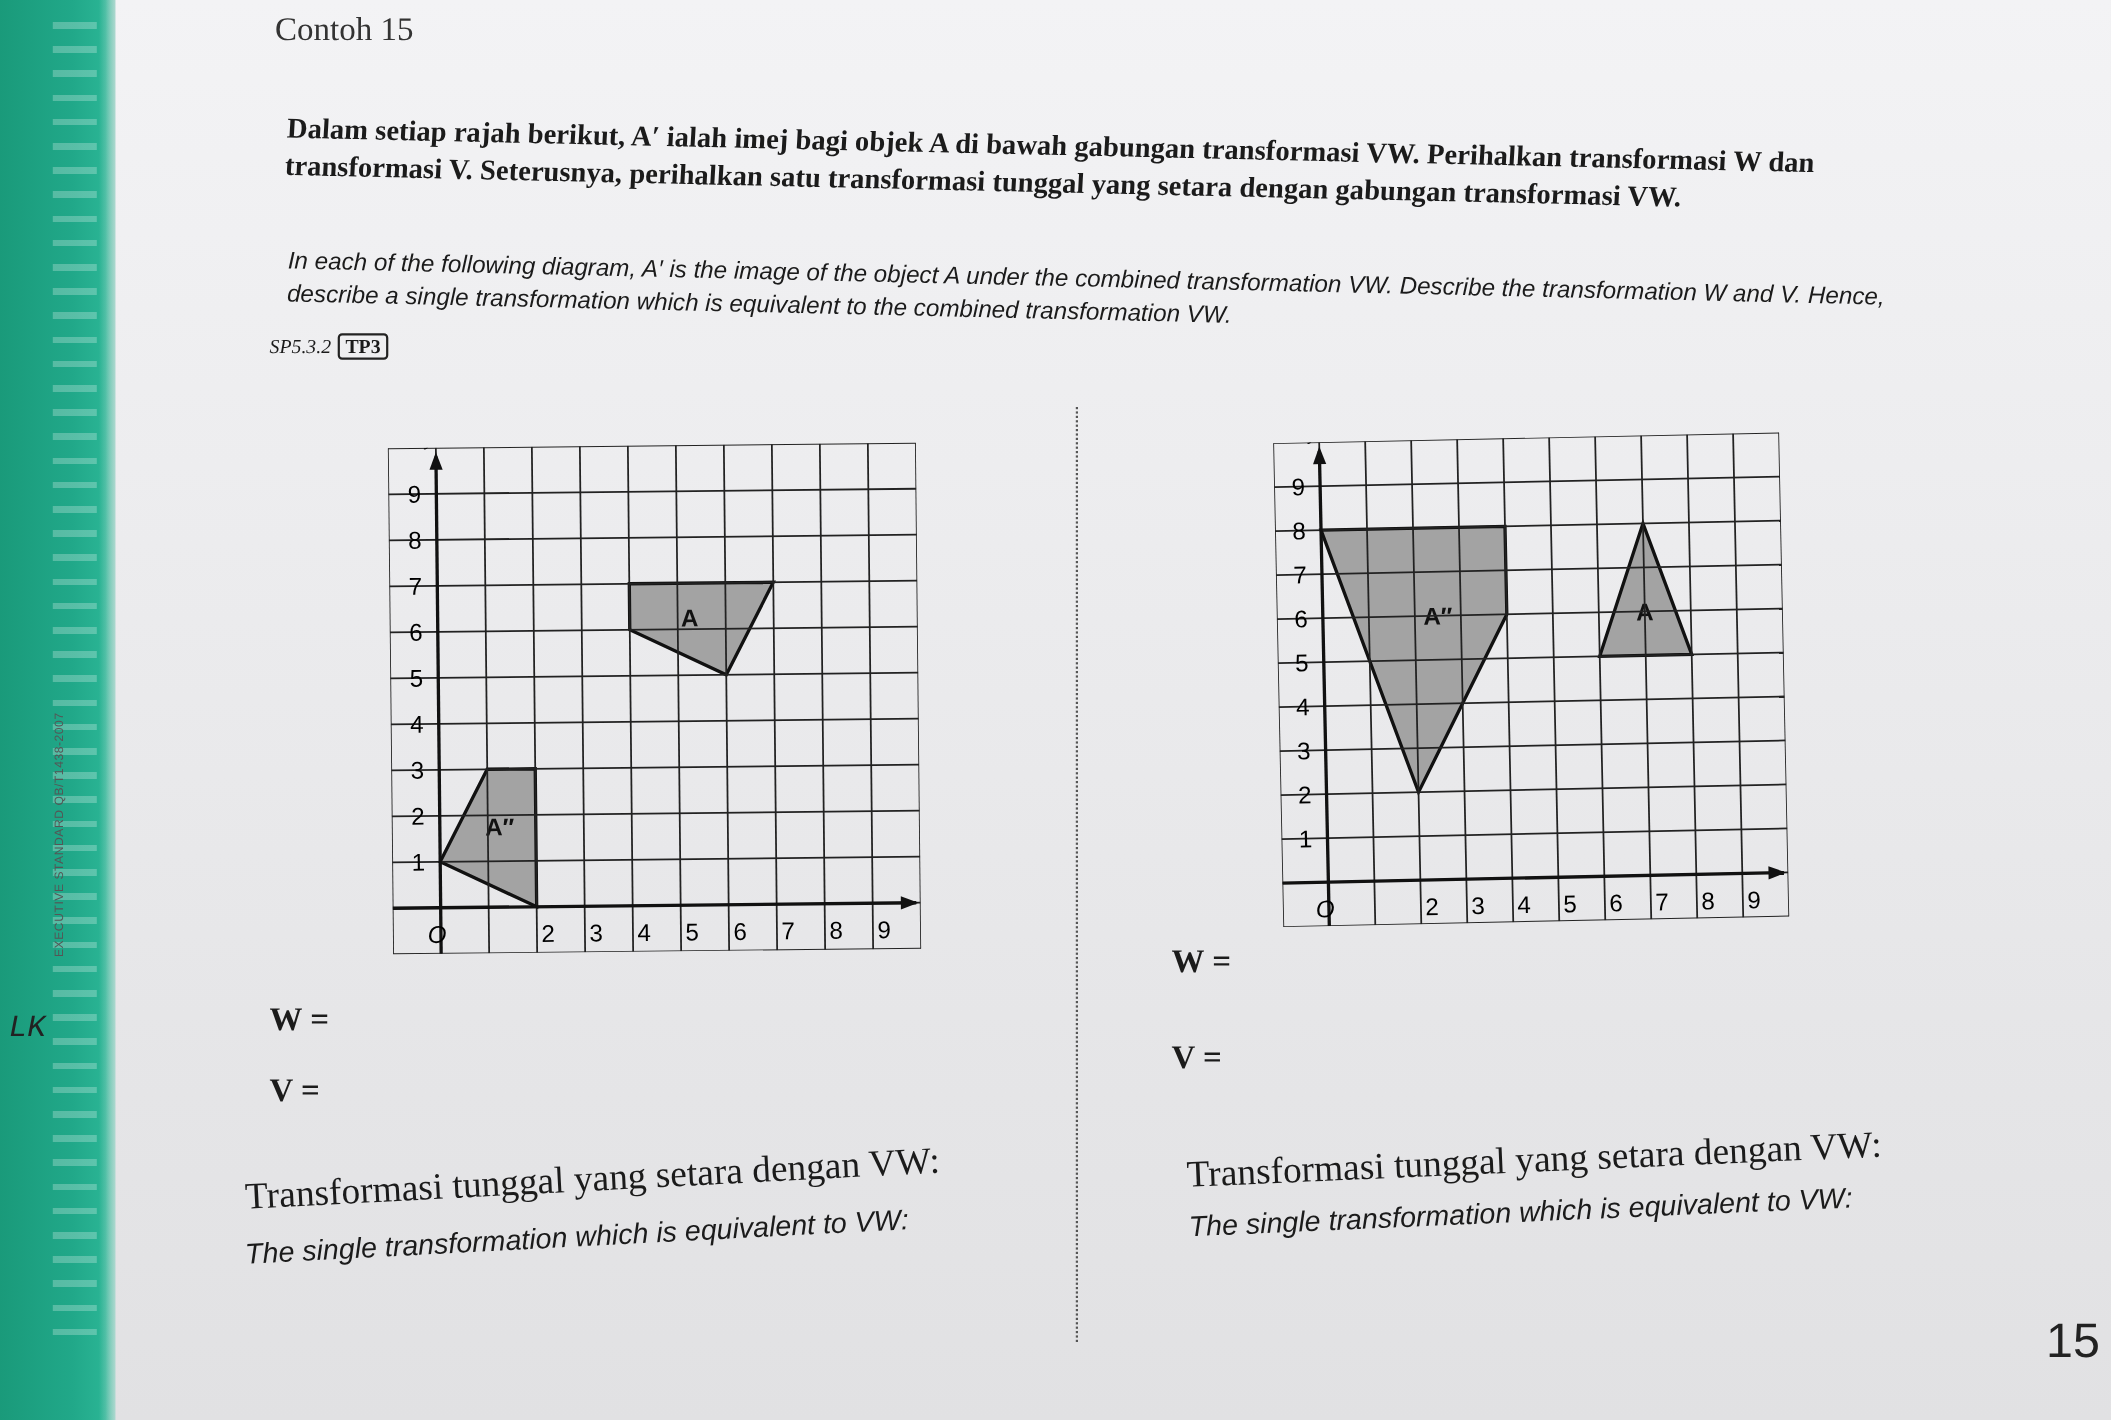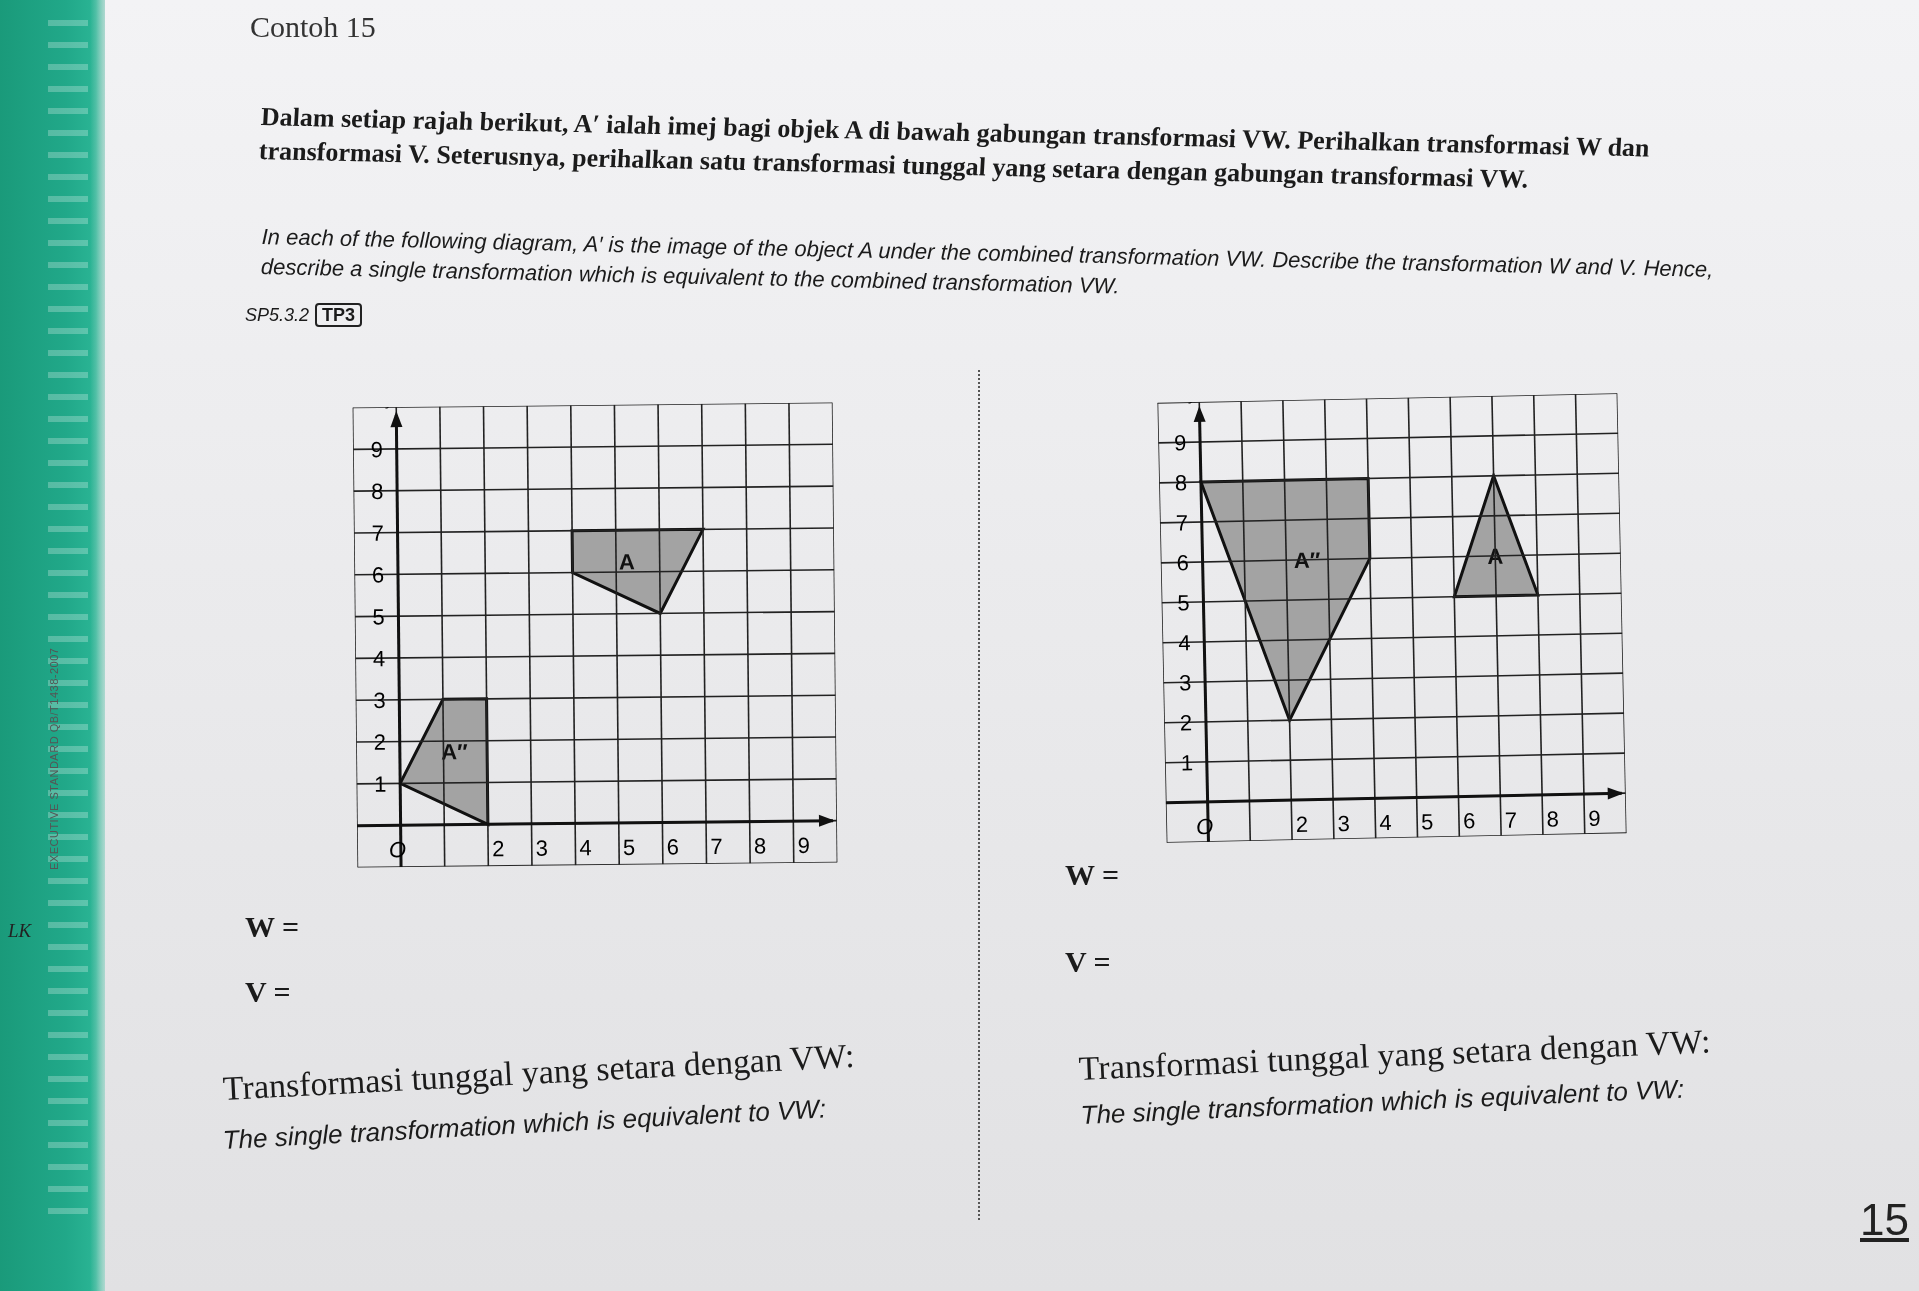--- a/index.html
+++ b/index.html
@@ -23,40 +23,40 @@
   }
   .page {
     position:absolute; left:105px; top:0; width:1814px; height:1291px;
     background:linear-gradient(180deg,#f3f3f5 0%,#e8e8ea 60%,#e1e1e3 100%);
   }
   .spine-text {
     position:absolute; left:48px; top:870px; transform-origin:left top; transform:rotate(-90deg);
     font-family:"Liberation Sans", sans-serif; font-size:11px; color:#555; letter-spacing:0.5px; white-space:nowrap;
   }
   .lk {
-    position:absolute; left:8px; top:920px; font-family:Liberation Serif, serif;
-    font-style:italic; font-size:19px; color:#222;
+    position:absolute; left:8px; top:920px; font-family:Liberation Mono, monospace;
+    font-style:italic; font-size:28px; color:#222;
   }
   .title { position:absolute; left:250px; top:10px; font-size:30px; color:#333; }
   .para { position:absolute; left:262px; width:1520px; transform-origin:left top; }
   .p-ms { top:100px; font-size:26px; font-weight:bold; line-height:34px; transform:rotate(1.3deg) skewX(-2deg); }
   .p-en { top:222px; font-family:"Liberation Sans", sans-serif; font-style:italic; font-size:22px; line-height:30px; transform:rotate(1.3deg); }
-  .code { position:absolute; left:245px; top:305px; font-family:Liberation Sans, sans-serif; font-style:italic; font-size:18px; }
+  .code { position:absolute; left:245px; top:305px; font-family:Liberation Serif, serif; font-style:italic; font-size:18px; }
   .tp { border:2px solid #222; border-radius:4px; padding:0 5px; font-style:normal; font-weight:bold; margin-left:6px; }
   .divider {
     position:absolute; left:978px; top:370px; width:0; height:850px;
     border-left:2px dotted #555;
   }
   .grid { position:absolute; }
   .grid-left { left:355px; top:405px; width:480px; height:460px; transform:rotate(-0.6deg); }
   .grid-right { left:1162px; top:398px; width:460px; height:440px; transform:rotate(-1.2deg); }
   .label { position:absolute; font-size:30px; font-weight:bold; }
   .label-en { position:absolute; font-family:"Liberation Sans", sans-serif; font-style:italic; font-size:26px; white-space:nowrap; }
   .label-ms { position:absolute; font-size:34px; white-space:nowrap; }
-  .pgnum { position:absolute; left:1860px; top:1195px; font-family:"Liberation Sans", sans-serif; font-size:44px; font-weight:300; color:#222;text-decoration:underline; }
+  .pgnum { position:absolute; left:1860px; top:1195px; font-family:"Liberation Sans", sans-serif; font-size:44px; font-weight:300; color:#222; }
 </style>
 </head>
 <body>
 
 <div class="binder">
     <div class="binder-rings"></div>
   </div>
 <div class="page"></div>
 <div class="spine-text">EXECUTIVE STANDARD QB/T1438-2007</div>
 <div class="lk">LK</div>

